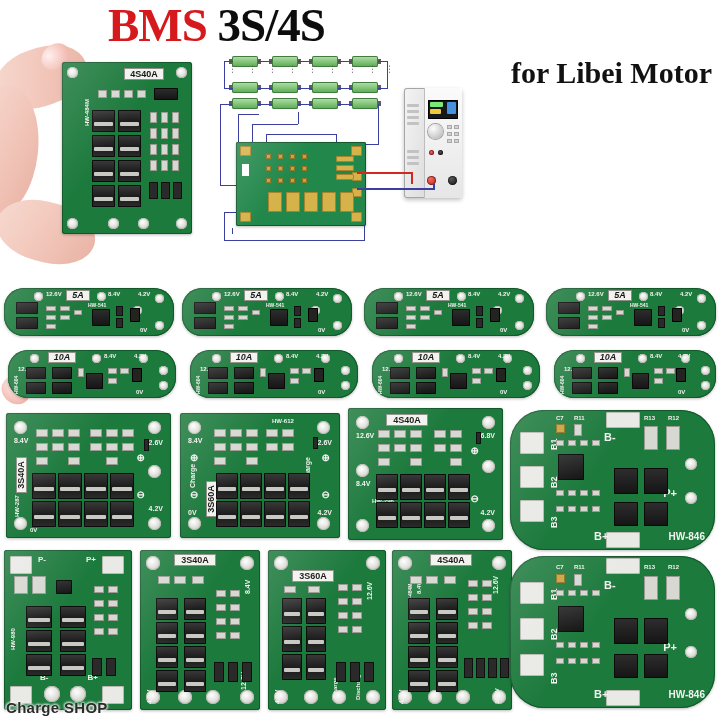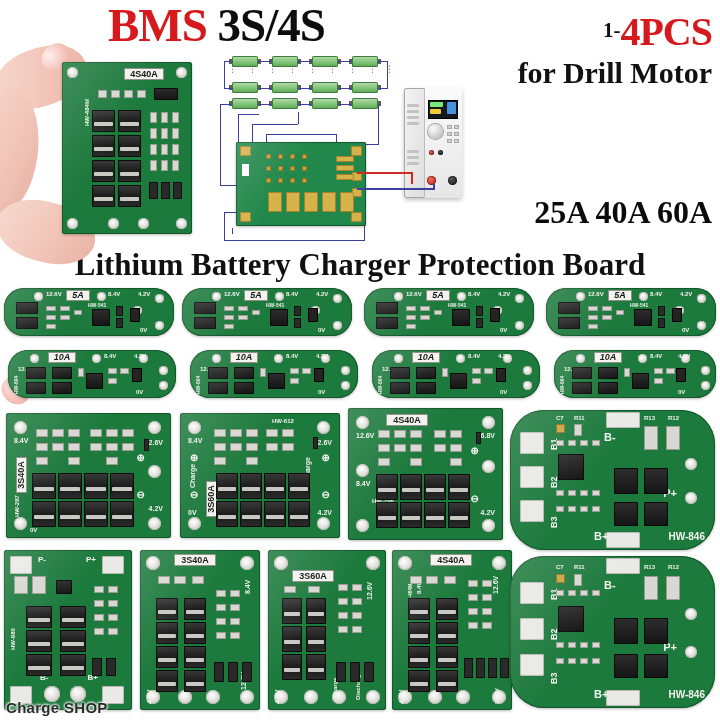--- a/index.html
+++ b/index.html
@@ -93,26 +93,21 @@
 </head>
 <body>
 
 <div id="stage">
 
   <div class="hdr-main">
     <span class="red">BMS</span>
     <span class="blk">3S/4S</span>
   </div>
 
-  <div class="hdr-pcs">
-    <span class="small">1-</span><span class="big">4PCS</span>
-  </div>
-  <div class="hdr-drill">for Drill Motor</div>
-  <div class="hdr-amp2">25A 40A 60A</div>
-  <div class="caption">Lithium Battery Charger Protection Board</div>
+  <div class="hdr-drill">for Libei Motor</div>
   <div class="watermark">Charge SHOP</div>
 
   <div class="hand-wrap">
     <div class="finger f-top">
         <div class="nail nail-a"></div>
       </div>
     <div class="finger f-thumb"></div>
     <div class="finger f-bot">
         <div class="nail nail-b"></div>
       </div>

